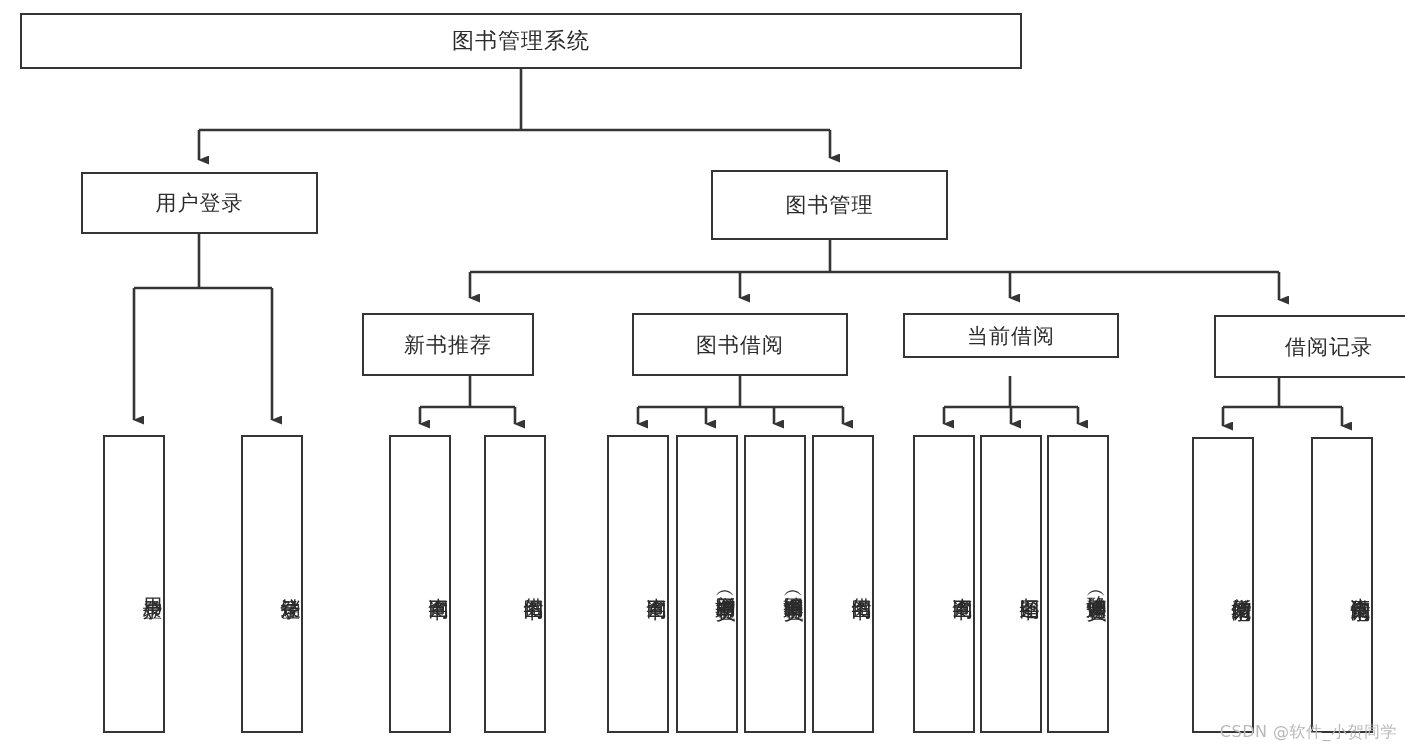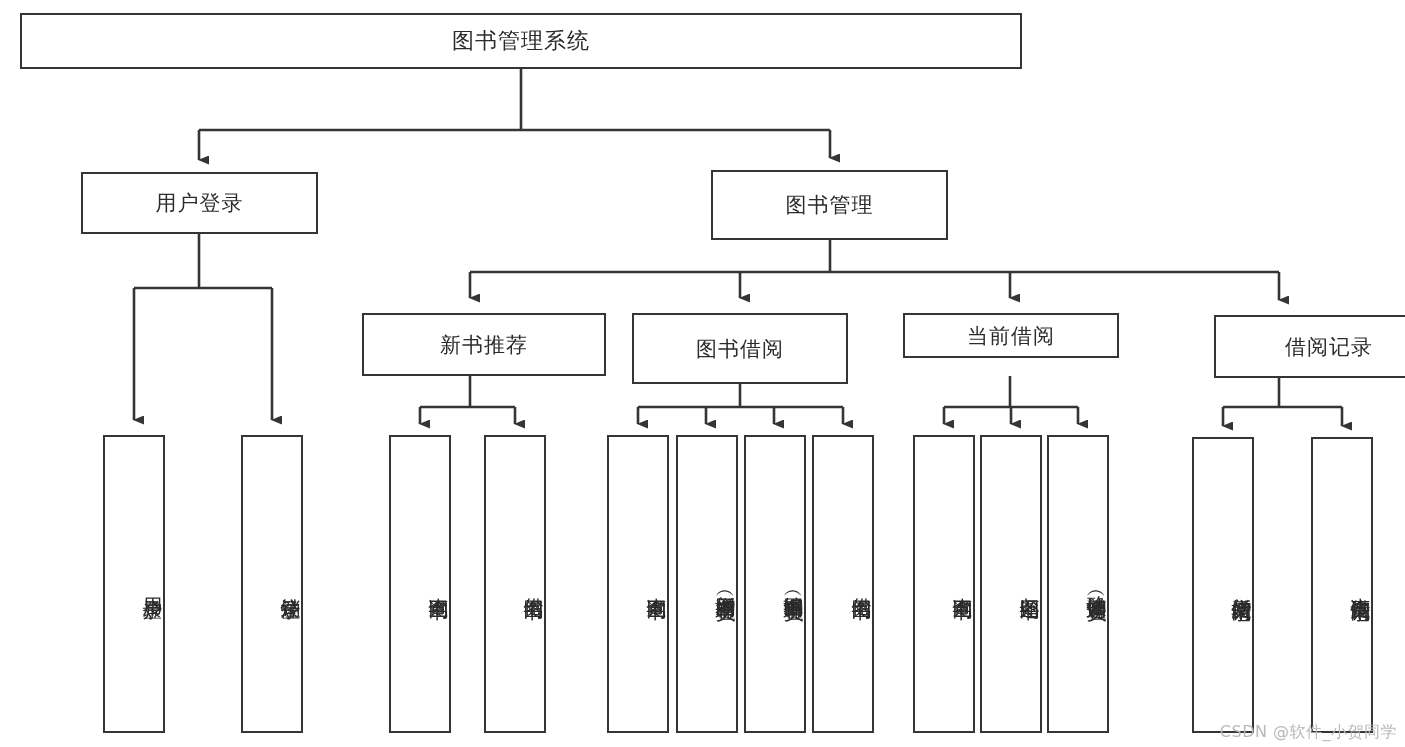--- a/index.html
+++ b/index.html
@@ -76,24 +76,24 @@
     <span>图书管理系统</span>
   </div>
 
   <div class="node h" style="left:81px;top:172px;width:237px;height:62px;">
     <span>用户登录</span>
   </div>
   <div class="node h" style="left:711px;top:170px;width:237px;height:70px;">
     <span>图书管理</span>
   </div>
 
-  <div class="node h" style="left:362px;top:313px;width:244px;height:63px;">
+  <div class="node h" style="left:362px;top:313px;width:172px;height:63px;">
     <span>新书推荐</span>
   </div>
-  <div class="node h" style="left:632px;top:313px;width:216px;height:71px;">
+  <div class="node h" style="left:632px;top:313px;width:216px;height:63px;">
     <span>图书借阅</span>
   </div>
   <div class="node h" style="left:903px;top:313px;width:216px;height:45px;">
     <span>当前借阅</span>
   </div>
   <div class="node h" style="left:1172px;top:315px;width:230px;height:63px;margin-left:42px;">
     <span>借阅记录</span>
   </div>
 
   <div class="node v" style="left:103px;top:435px;width:62px;height:298px;">

